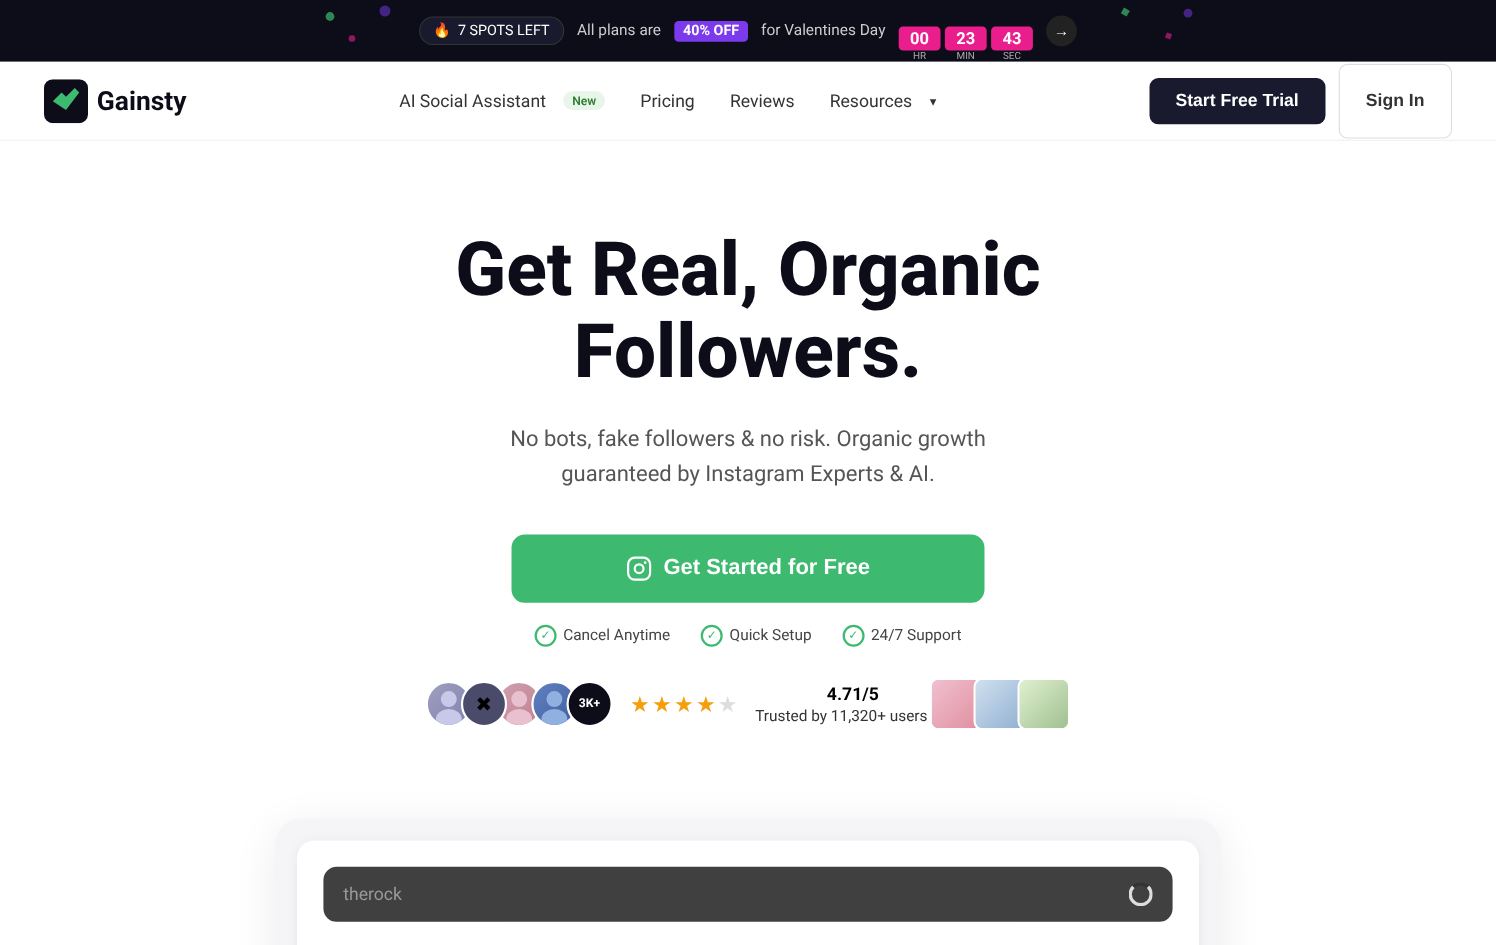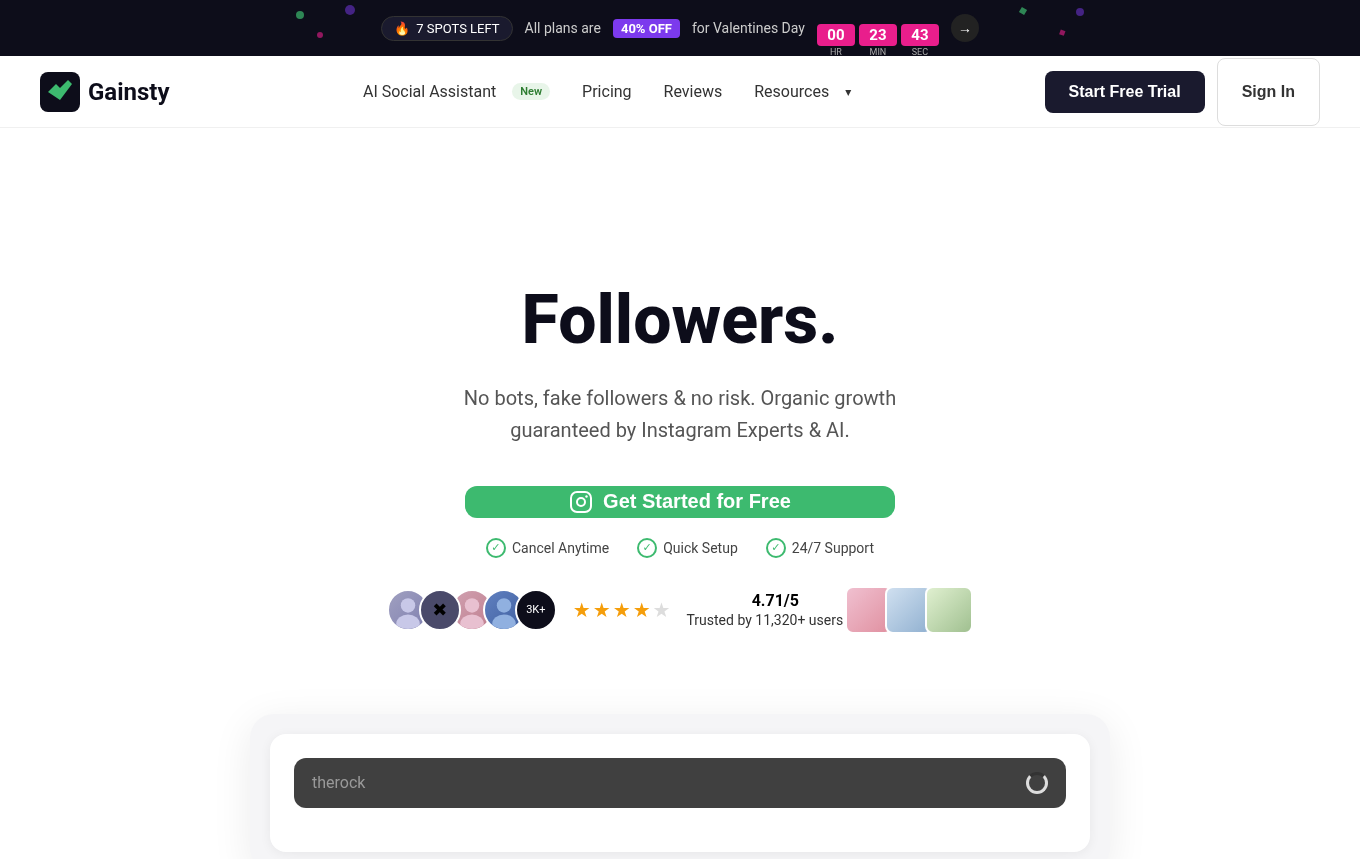--- a/index.html
+++ b/index.html
@@ -178,21 +178,21 @@
       font-size: 20px;
       color: #555;
       line-height: 1.6;
       margin-bottom: 40px;
     }
     .btn-cta {
       background: #3dba6f;
       color: #fff;
       border: none;
       border-radius: 12px;
-      padding: 4px 40px;
+      padding: 19px 40px;
       font-size: 20px;
       font-weight: 600;
       cursor: pointer;
       display: inline-flex;
       align-items: center;
       gap: 10px;
       width: 100%;
       max-width: 430px;
       justify-content: center;
     }
@@ -389,21 +389,21 @@
   </div>
 
   <div class="nav-actions">
     <button class="btn-trial">Start Free Trial</button>
     <button class="btn-signin">Sign In</button>
   </div>
 </nav>
 
 <section class="hero">
   <h1 class="hero-title">
-    <br>
+    <span>Get Real, Organic</span><br>
     <span>Followers.</span>
   </h1>
 
   <p class="hero-subtitle">
     No bots, fake followers &amp; no risk. Organic growth<br>guaranteed by Instagram Experts &amp; AI.
   </p>
 
   <button class="btn-cta">
     <svg class="ig-icon" viewBox="0 0 24 24" fill="none">
       <rect x="2" y="2" width="20" height="20" rx="6" stroke="white" stroke-width="2"></rect>
@@ -450,21 +450,21 @@
       </div>
 
       <div class="avatar-circle" style="background: linear-gradient(135deg,#6080c0,#4060a0);">
         <svg viewBox="0 0 42 42" width="42" height="42">
             <circle cx="21" cy="16" r="8" fill="#90b0e0"></circle>
             <ellipse cx="21" cy="36" rx="13" ry="10" fill="#90b0e0"></ellipse>
           </svg>
       </div>
 
       <div class="avatar-circle avatar-count">
-        <span style="font-size:11px;font-weight:400;color:#fff;">3K+</span>
+        <span style="font-size:11px;font-weight:700;color:#fff;">3K+</span>
       </div>
     </div>
 
     <div class="stars">
       <span>★</span>
       <span>★</span>
       <span>★</span>
       <span>★</span>
       <span style="color:#ddd;">★</span>
     </div>

